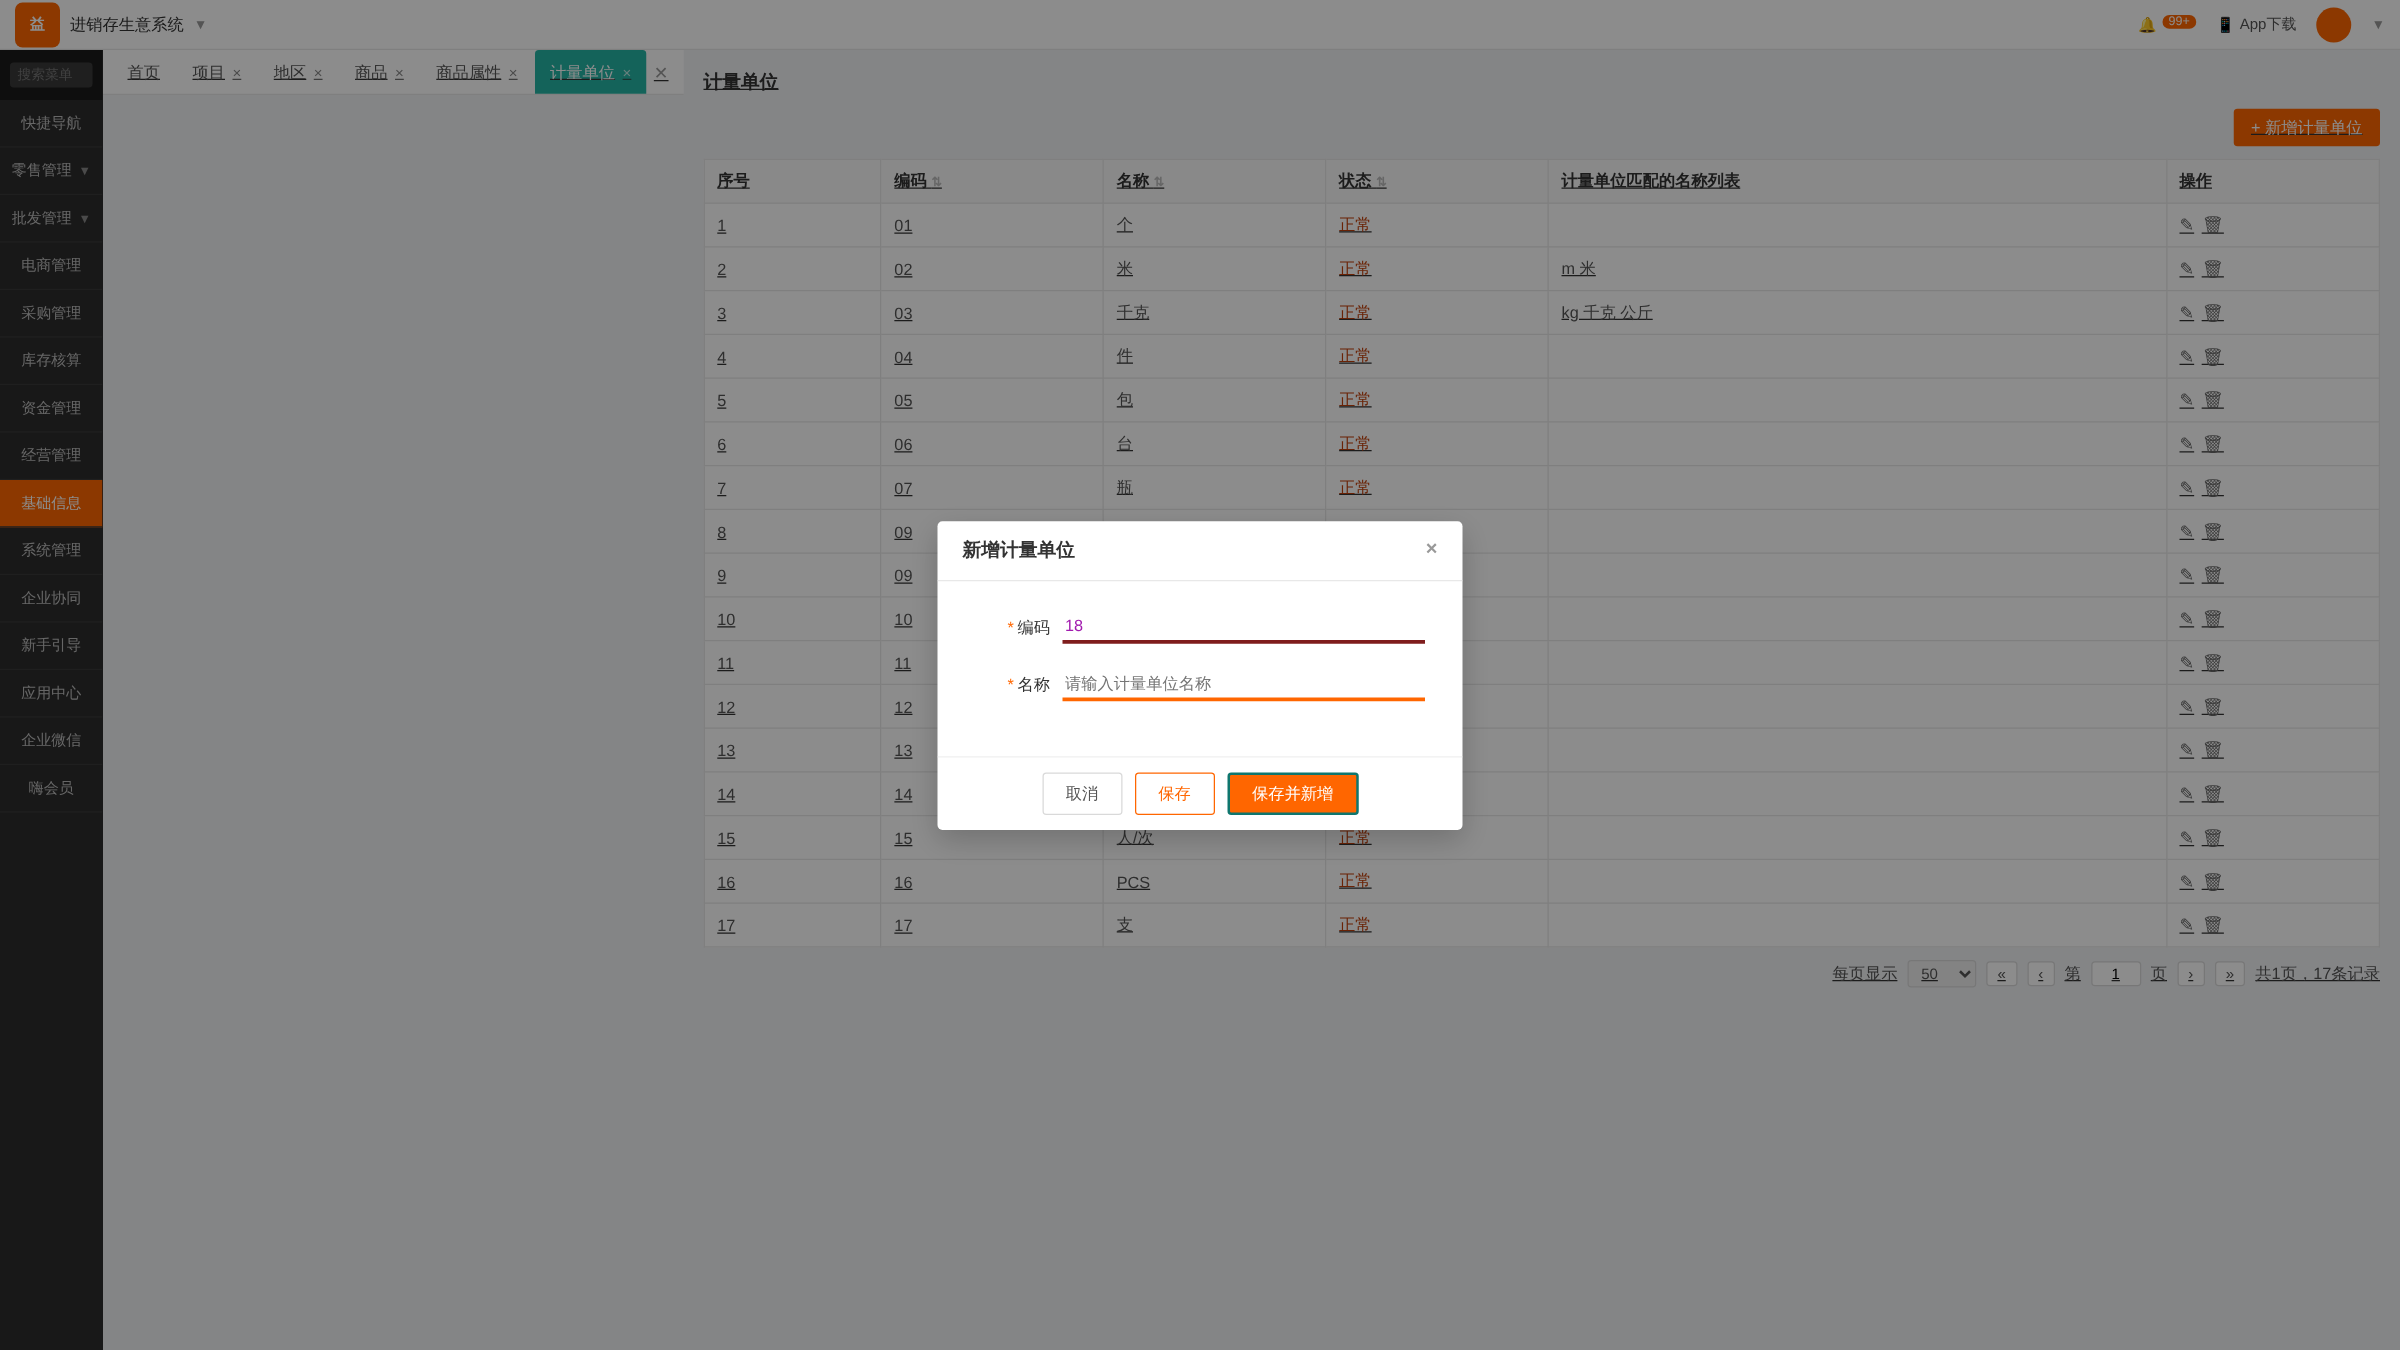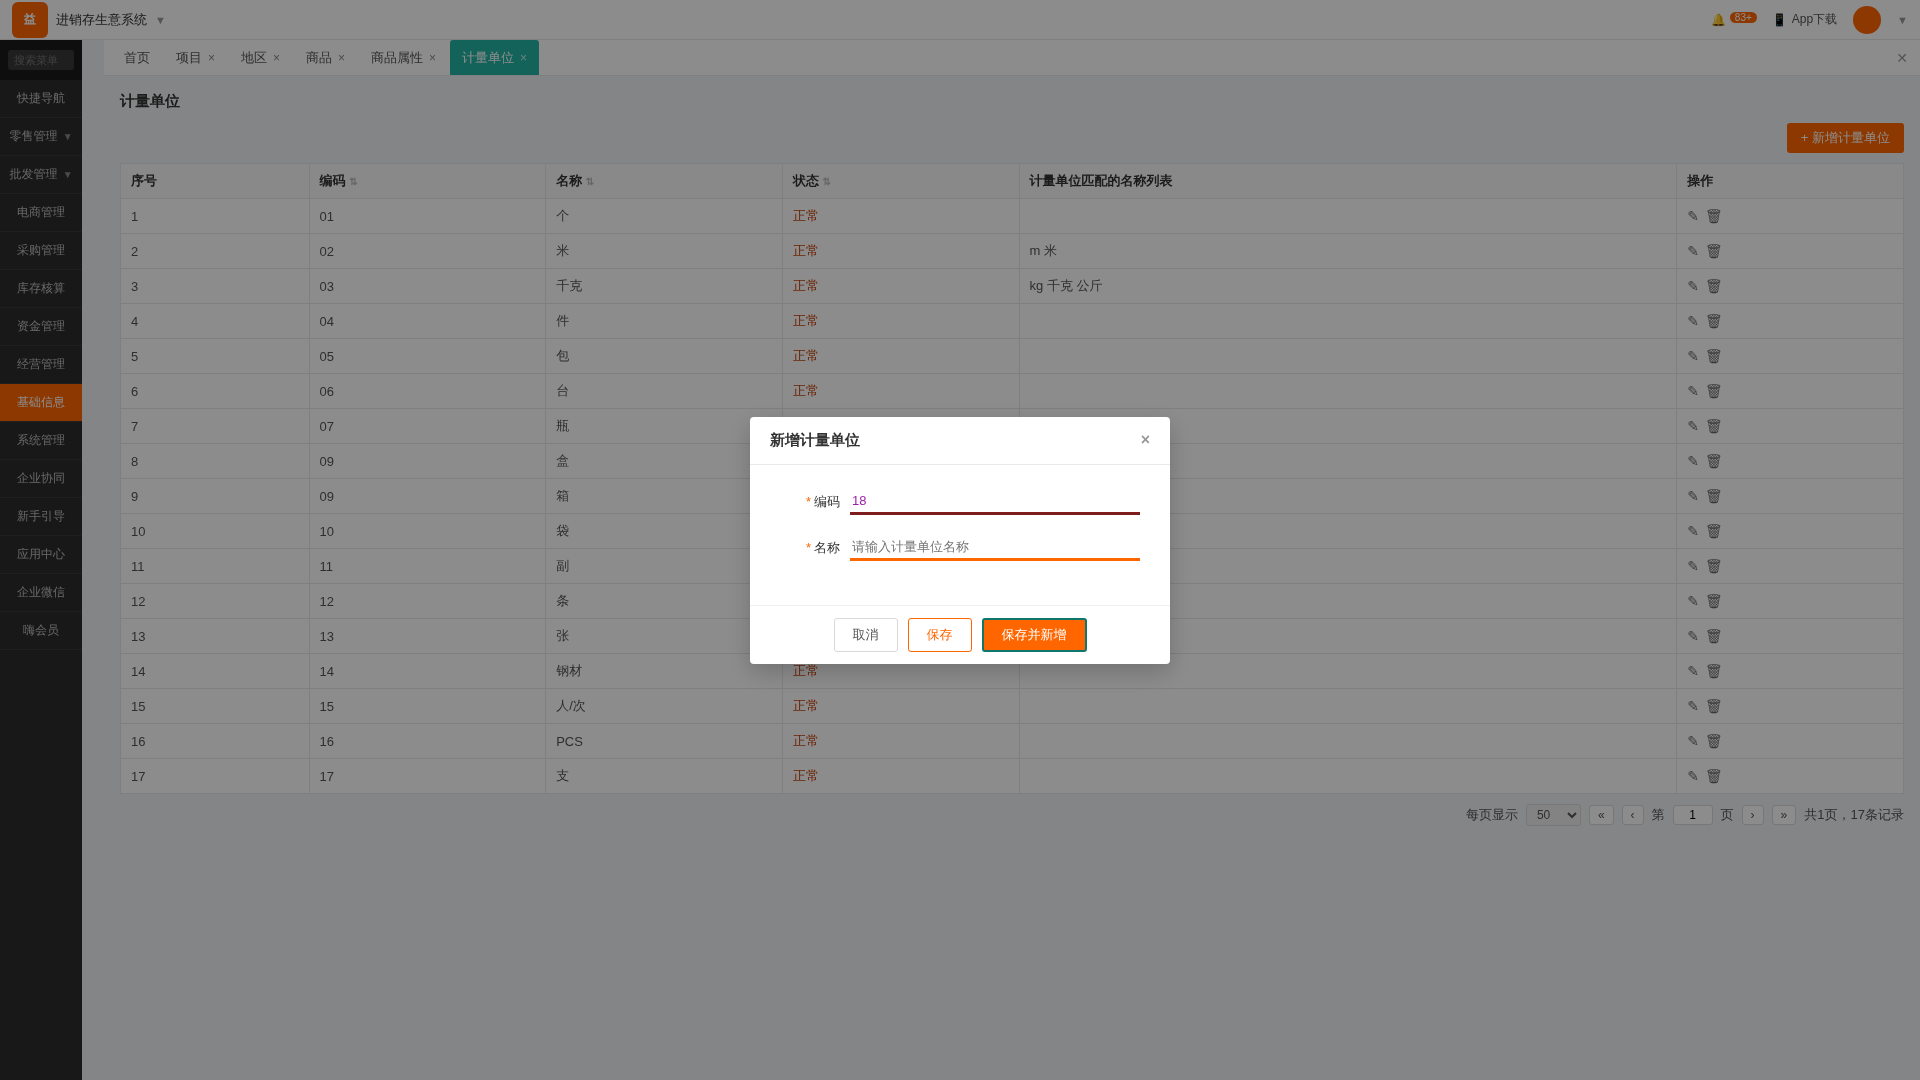--- a/index.html
+++ b/index.html
@@ -116,25 +116,26 @@
     }
     .sidebar-nav-item.active { background: #f60; color: #fff; }
     .sidebar-nav-item .nav-arrow {
       font-size: 10px;
       color: #888;
       margin-left: 2px;
     }
 
     
     .main {
-      margin-left: 104px;
+      margin-left: 82px;
       flex: 1;
       display: flex;
-      flex-direction: column;
+      flex-direction: row;
       height: calc(1080px - 40px);
+      text-decoration: underline;
     }
 
     
     .tab-bar {
       background: #fff;
       border-bottom: 1px solid #e8e8e8;
       display: flex;
       align-items: center;
       height: 36px;
       padding: 0 8px;
@@ -366,21 +367,21 @@
 
 <div class="header">
   <div class="header-logo">
     <div class="logo-icon">益</div>
     <span class="logo-text">进销存生意系统</span>
     <span class="header-dropdown">▼</span>
   </div>
   <div class="header-right">
     <div class="header-btn">
       <span>🔔</span>
-      <span class="badge">83+</span>
+      <span class="badge">99+</span>
     </div>
     <div class="header-btn">
       <span>📱</span>
       <span>App下载</span>
     </div>
     <div class="avatar"></div>
     <span class="header-dropdown">▼</span>
   </div>
 </div>
 

